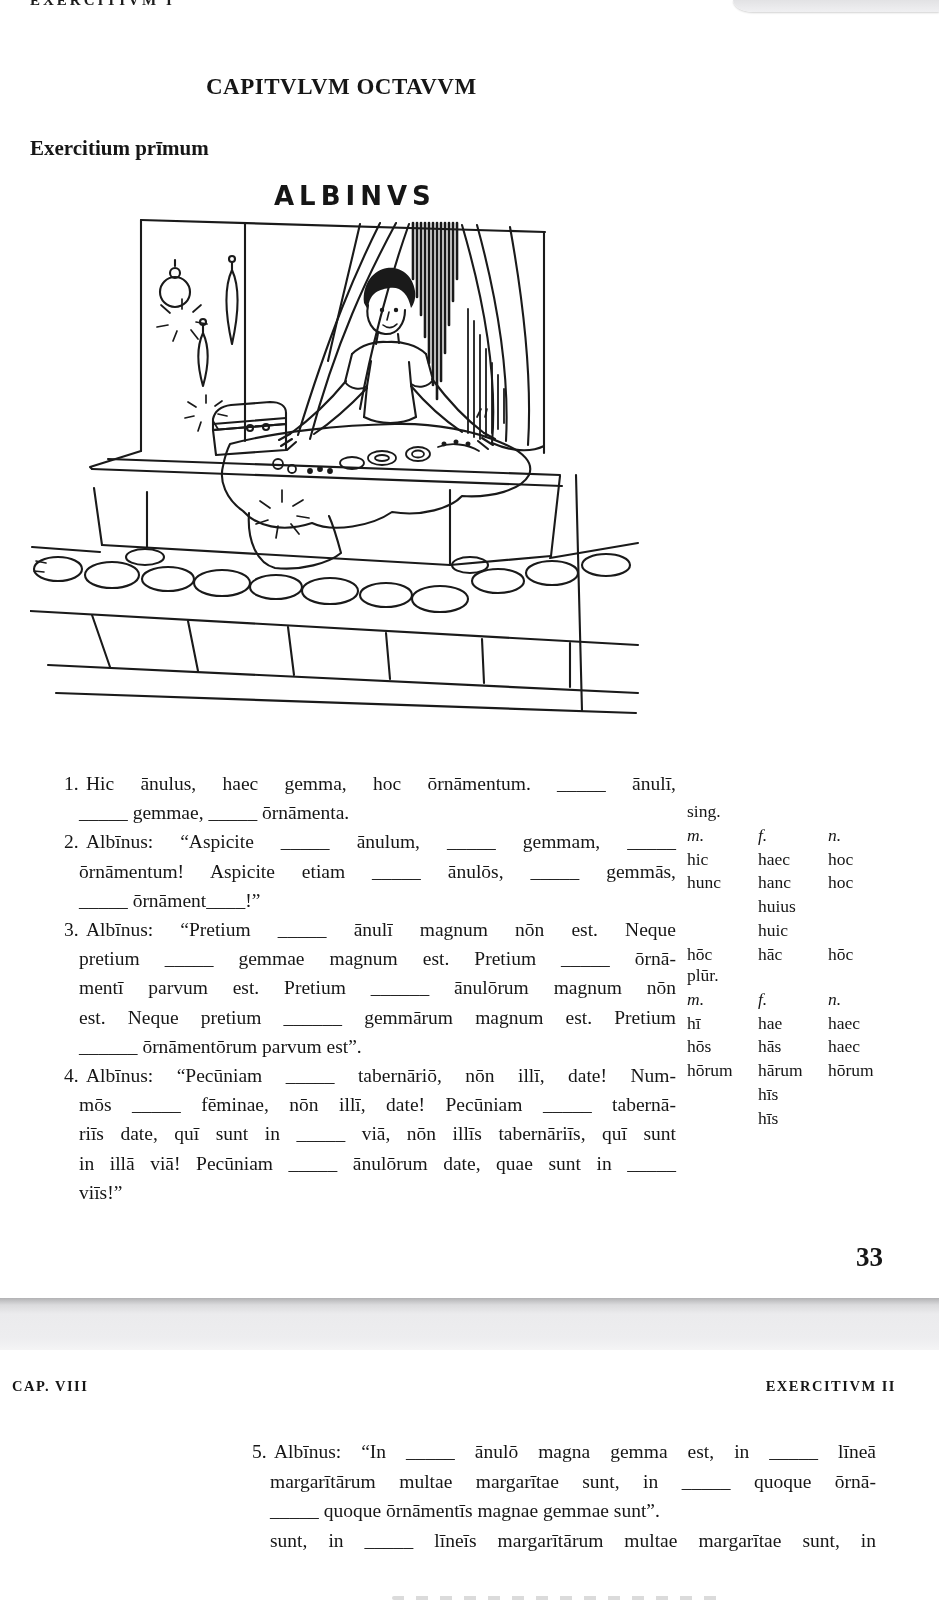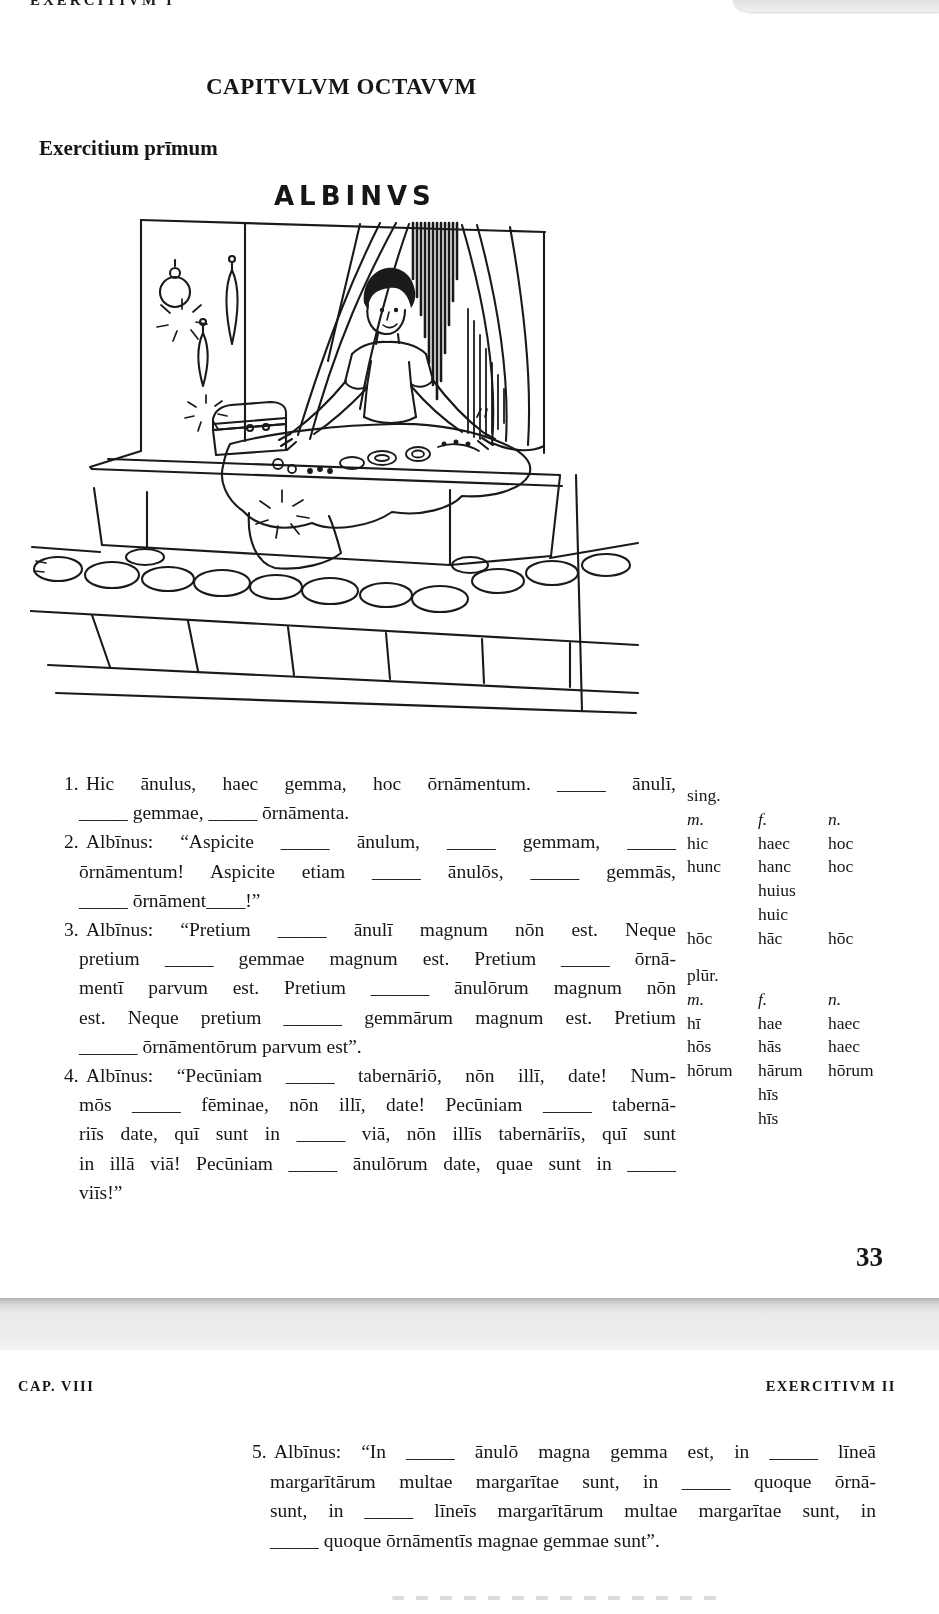--- a/index.html
+++ b/index.html
@@ -10,21 +10,21 @@
   }
   
   .cut-header{position:absolute;left:30px;top:0;width:250px;height:12px;overflow:hidden;}
   .cut-header span{display:block;margin-top:-12px;line-height:24px;font-size:15px;font-weight:bold;letter-spacing:3px;color:#1d1d1d;}
   .corner-artifact{position:absolute;top:0;right:0;width:206px;height:12px;
     background:linear-gradient(#e2e2e4,#f0f0f2);
     border-bottom-left-radius:20px 12px;
     box-shadow:0 1px 2px rgba(0,0,0,0.18);}
   
   .chapter-title{position:absolute;left:206px;top:74px;font-size:23px;font-weight:bold;letter-spacing:.5px;}
-  .section-heading{position:absolute;left:30px;top:136px;font-size:21px;font-weight:bold;margin-left:9px;}
+  .section-heading{position:absolute;left:30px;top:136px;font-size:21px;font-weight:bold;}
   .albinus-title{position:absolute;left:249px;top:181px;font-family:"DejaVu Sans",sans-serif;
     font-weight:bold;font-size:26px;letter-spacing:5px;margin-left:25px;}
   
   .illu{position:absolute;left:30px;top:213px;width:610px;height:505px;}
   .illu svg{display:block;}
   
   .textcol{position:absolute;left:30px;top:769px;width:612px;font-size:19.5px;line-height:29.2px;margin-left:34px;}
   .line{text-align:justify;}
   .line.jl{text-align-last:justify;}
   .line.endl{text-align-last:left;}
@@ -36,21 +36,21 @@
   .mrow .c1{position:absolute;left:0;}
   .mrow .c2{position:absolute;left:71px;}
   .mrow .c3{position:absolute;left:141px;}
   .hlabel{font-style:italic;}
   .mlabel{height:23.8px;}
   
   .pagenum{position:absolute;left:856px;top:1242px;font-size:27px;font-weight:bold;font-family:Liberation Serif, serif;}
   .band{position:absolute;left:0;top:1298px;width:939px;height:52px;
     background:linear-gradient(180deg,#b2b2b4 0,#dbdbdd 7px,#ebebed 16px,#ededef 40px,#f4f4f5 52px);}
   .p2head{position:absolute;top:1378px;font-size:14.5px;font-weight:bold;letter-spacing:1.5px;}
-  .p2head.hleft{left:18px;}
+  .p2head.hleft{left:12px;}
   .p2head.hright{right:43px;}
   .ex5{position:absolute;left:252px;top:1437px;width:624px;font-size:19.5px;line-height:29.6px;}
   .ex5 .cont{padding-left:18px;}
   .bottom-artifact{position:absolute;left:392px;top:1596px;width:330px;height:4px;opacity:.3;
     filter:blur(.6px);border-radius:2px;
     background:repeating-linear-gradient(90deg,#8a8a8a 0 12px,transparent 12px 24px);}
 </style>
 </head>
 <body>
 
@@ -241,21 +241,21 @@
   <div class="line cont jl">est. Neque pretium ______ gemmārum magnum est. Pretium</div>
   <div class="line cont endl">______ ōrnāmentōrum parvum est”.</div>
 
   <div class="line jl"><span class="num">4.</span><span>Albīnus: “Pecūniam _____ tabernāriō, nōn illī, date! Num-</span></div>
   <div class="line cont jl">mōs _____ fēminae, nōn illī, date! Pecūniam _____ tabernā-</div>
   <div class="line cont jl">riīs date, quī sunt in _____ viā, nōn illīs tabernāriīs, quī sunt</div>
   <div class="line cont jl">in illā viā! Pecūniam _____ ānulōrum date, quae sunt in _____</div>
   <div class="line cont endl">viīs!”</div>
 </div>
 
-<aside class="margin-note" style="top:784px">
+<aside class="margin-note" style="top:800px">
   <div class="mlabel">sing.</div>
   <div class="mrow">
     <span class="c1 hlabel">m.</span>
     <span class="c2 hlabel">f.</span>
     <span class="c3 hlabel">n.</span>
   </div>
   <div class="mrow">
     <span class="c1">hic</span>
     <span class="c2">haec</span>
     <span class="c3">hoc</span>
@@ -319,17 +319,17 @@
 <div class="pagenum">33</div>
 
 <div class="band"></div>
 
 <div class="p2head hleft">CAP. VIII</div>
 <div class="p2head hright">EXERCITIVM II</div>
 
 <div class="ex5">
   <div class="line jl"><span class="num">5.</span><span>Albīnus: “In _____ ānulō magna gemma est, in _____ līneā</span></div>
   <div class="line cont jl">margarītārum multae margarītae sunt, in _____ quoque ōrnā-</div>
+  <div class="line cont endl">_____ quoque ōrnāmentīs magnae gemmae sunt”.</div>
   <div class="line cont jl">sunt, in _____ līneīs margarītārum multae margarītae sunt, in</div>
-  <div class="line cont endl">_____ quoque ōrnāmentīs magnae gemmae sunt”.</div>
 </div>
 
 <div class="bottom-artifact"></div>
 
 </body></html>

